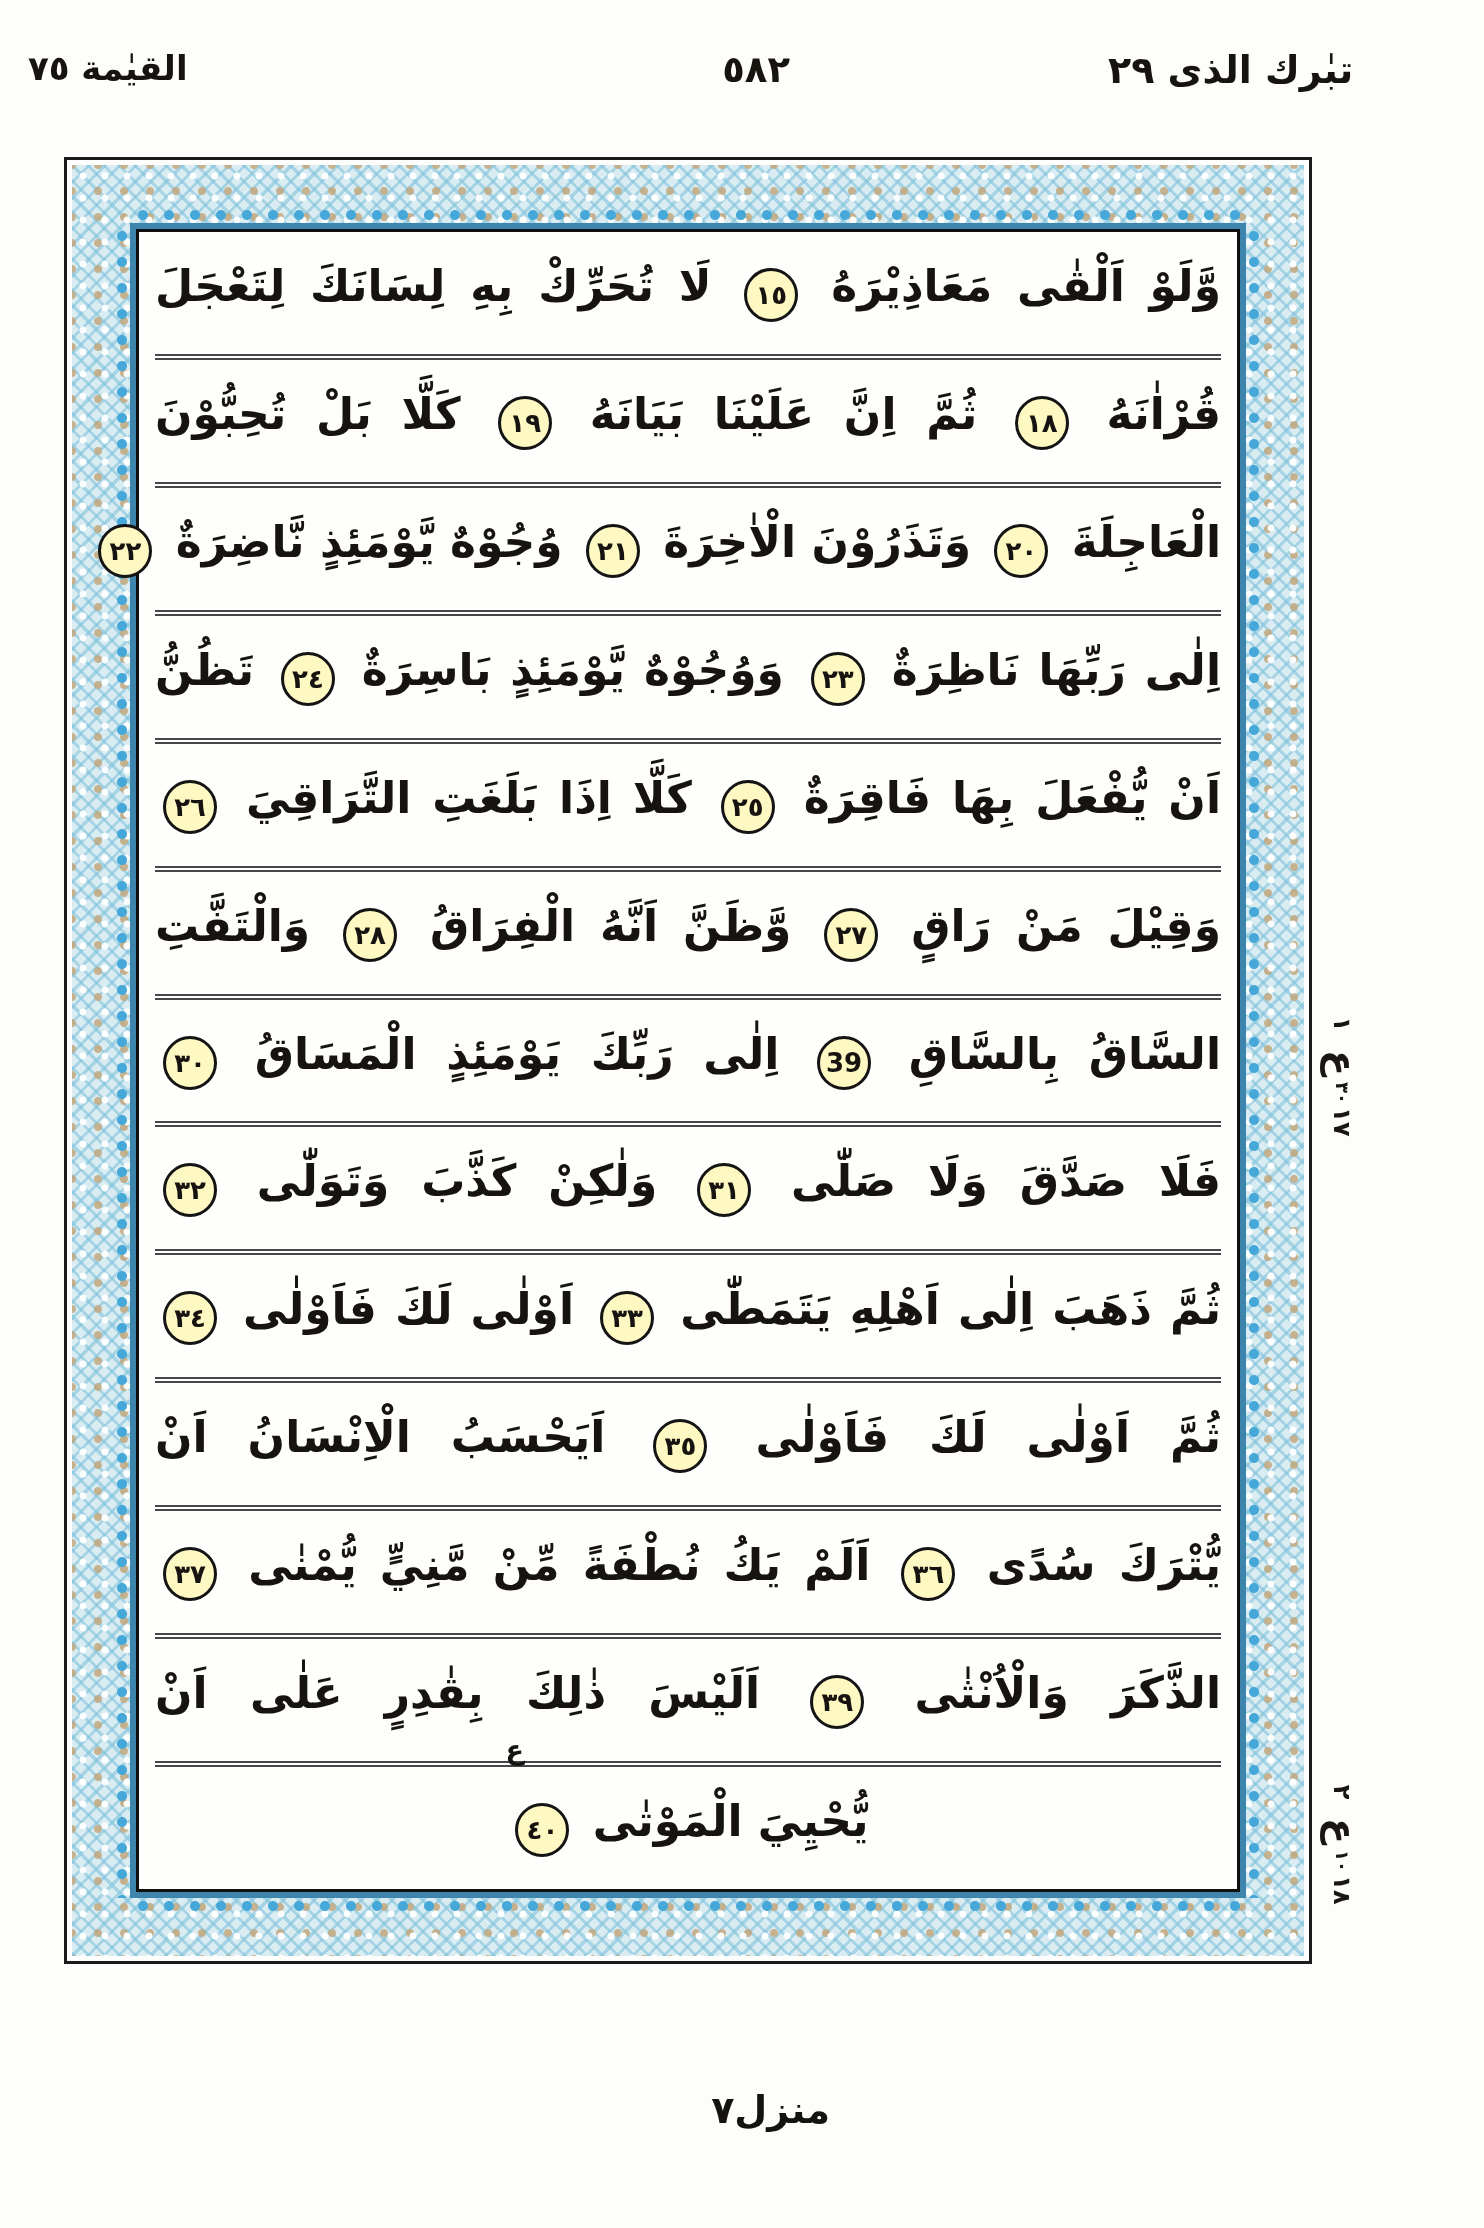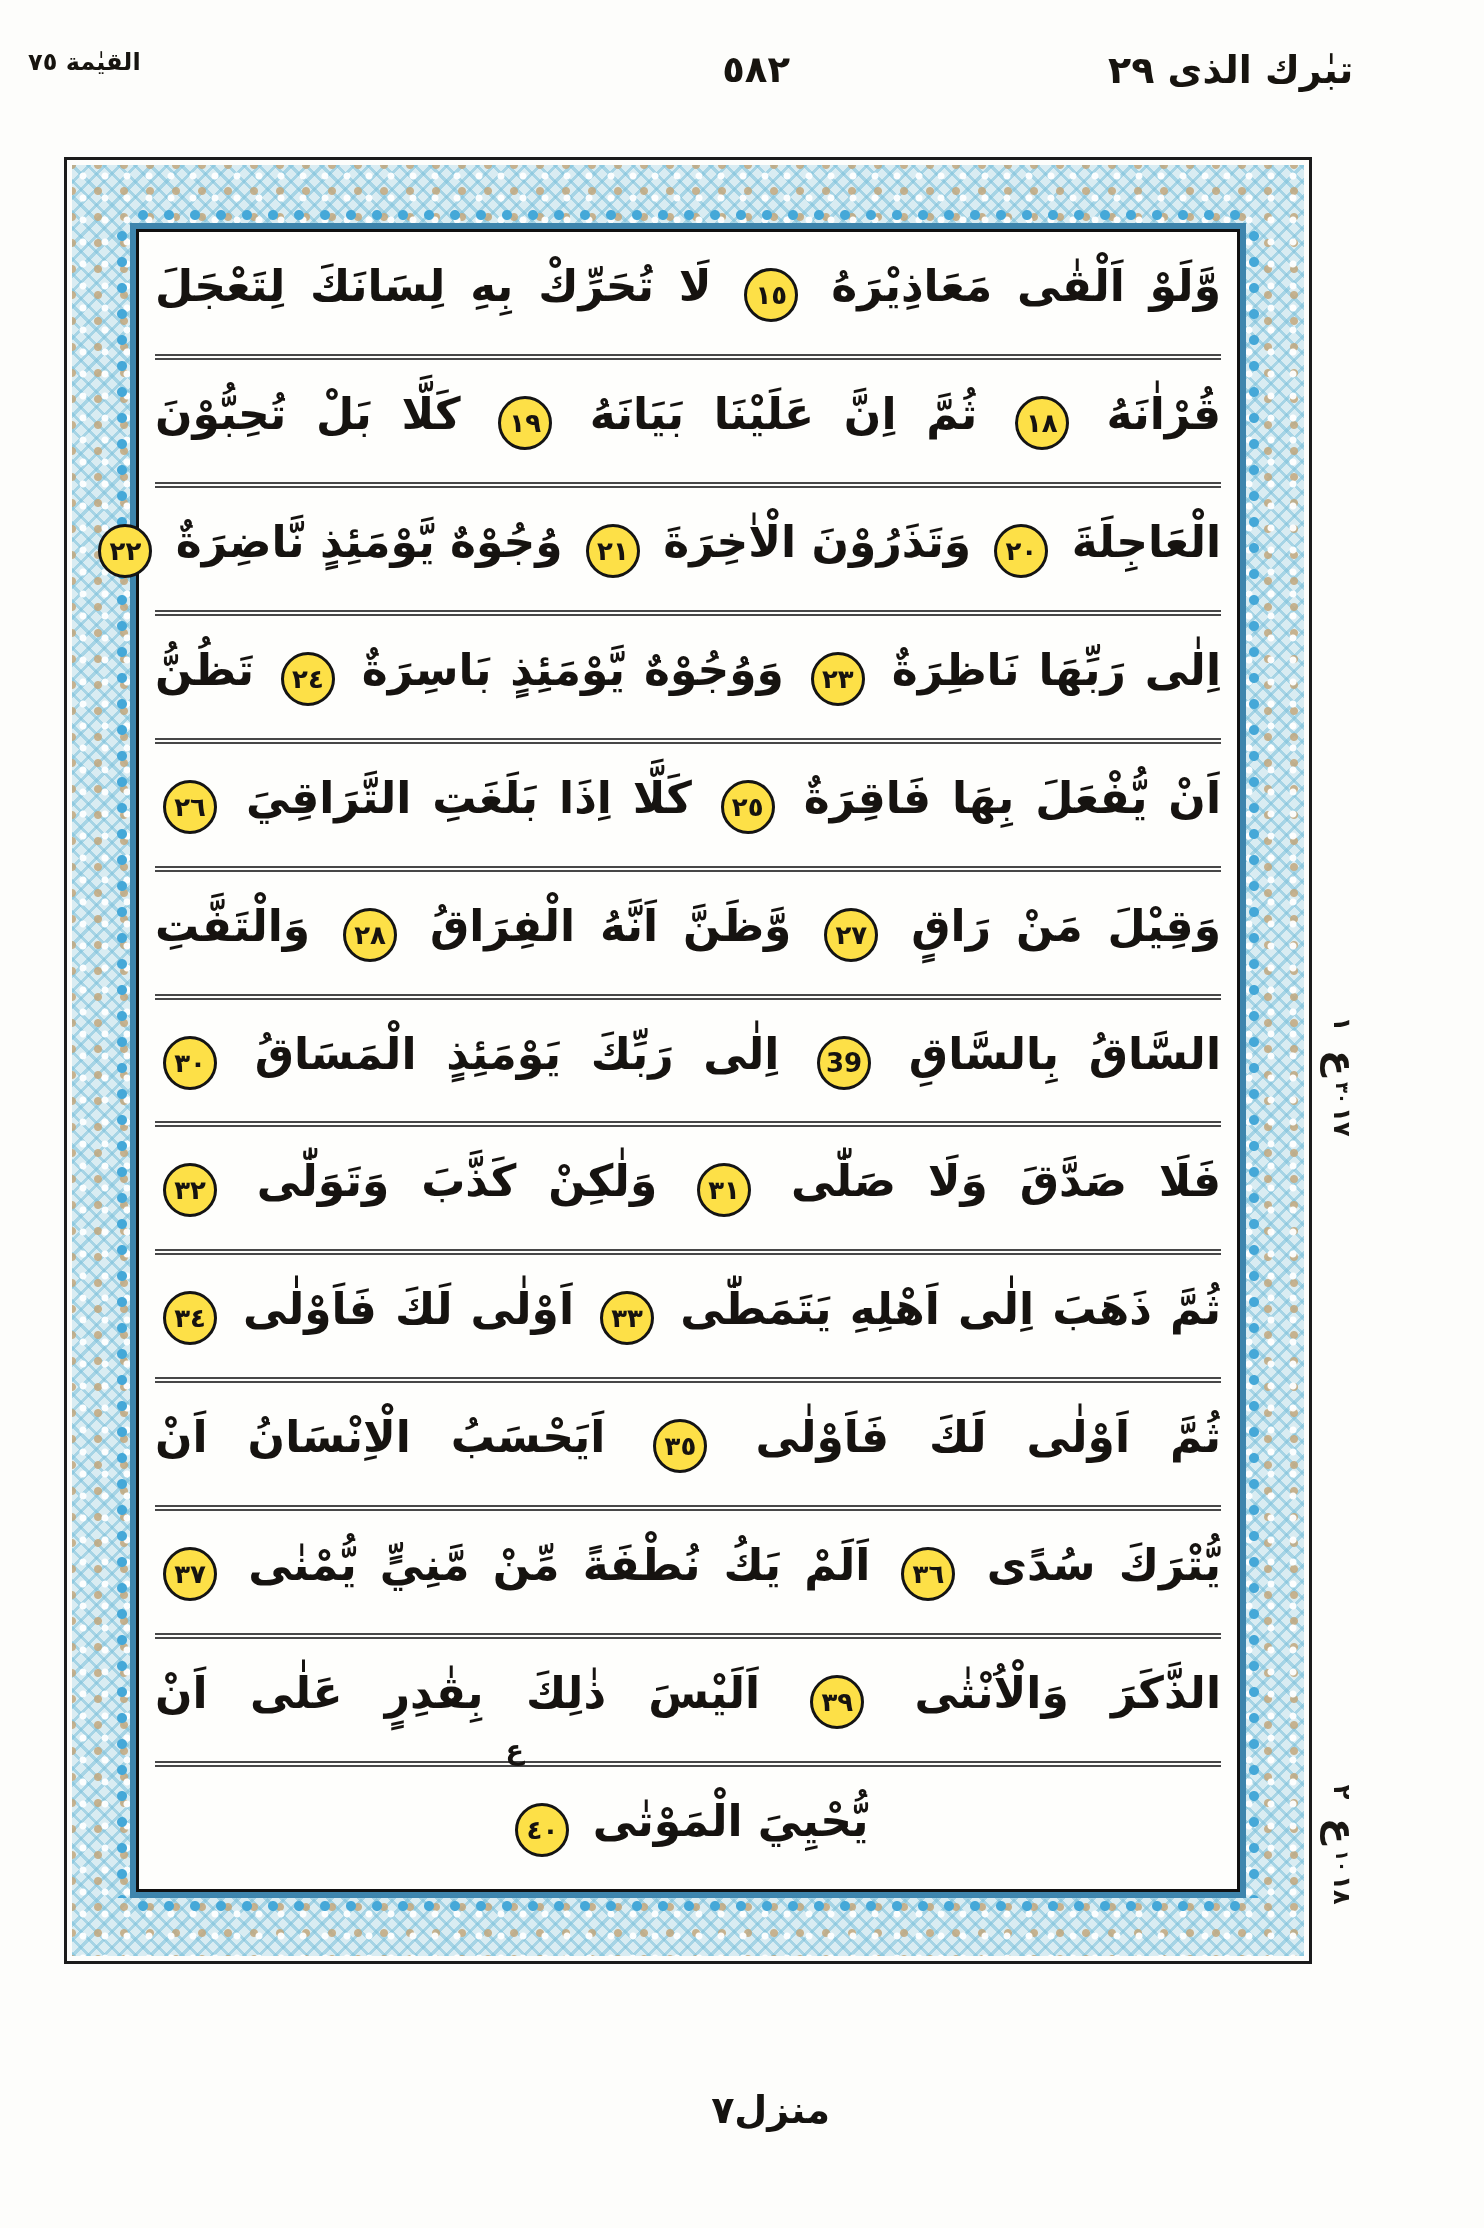--- a/index.html
+++ b/index.html
@@ -24,21 +24,21 @@
 
   
   .hdr-item{
     position:absolute;
     top:48px;
     font-weight:bold;
     direction:rtl;
     white-space:nowrap;
     color:#17140f;
   }
-  .hdr-surah{left:28px;font-size:24px;}
+  .hdr-surah{left:28px;font-size:34px;}
   .hdr-page{left:670px;width:120px;text-align:right;font-size:37px;}
   .hdr-juz{left:1108px;font-size:38px;}
 
   
   .frame{
     position:absolute;
     left:64px;top:157px;
     width:1248px;height:1807px;
     border:3px solid var(--frame_line);
     background:var(--page_bg);
@@ -98,21 +98,21 @@
   .verse-wrap{position:relative;display:inline-block;vertical-align:middle;margin:0 8px;}
   .verse-circle{
     display:inline-flex;
     align-items:center;justify-content:center;
     width:54px;height:54px;
     border:3.5px solid #141414;
     border-radius:50%;
     font-size:26px;
     font-weight:bold;
     line-height:1;
-    background:#fde047;
+    background:#fef9c3;
   }
   .ain-mark{
     position:absolute;
     top:-36px;left:-10px;
     font-size:27px;
     font-weight:bold;
     line-height:1;
   }
 
   

